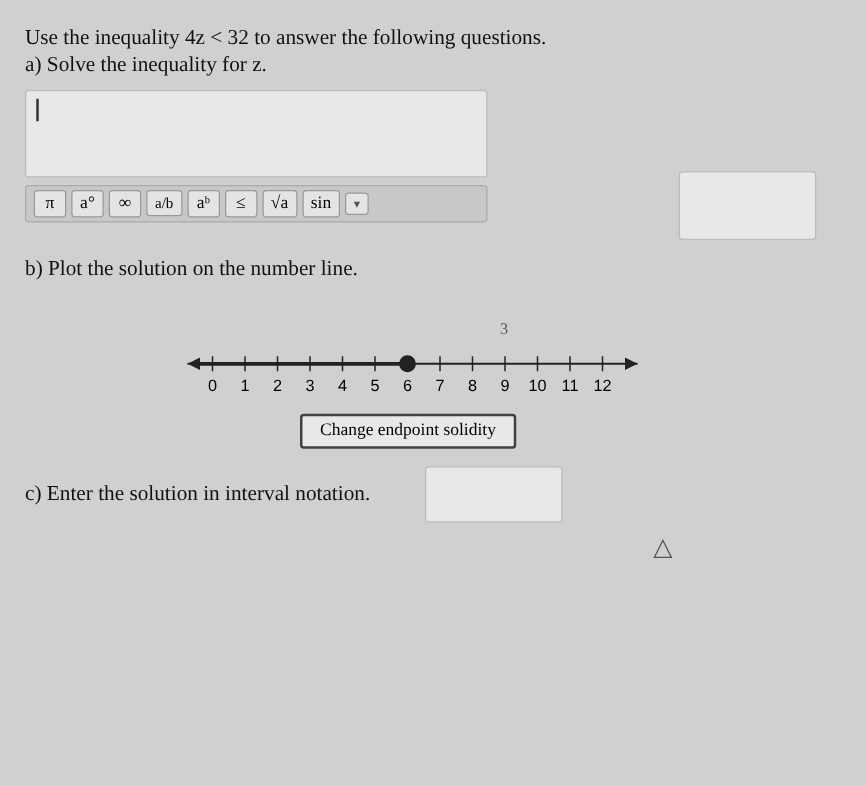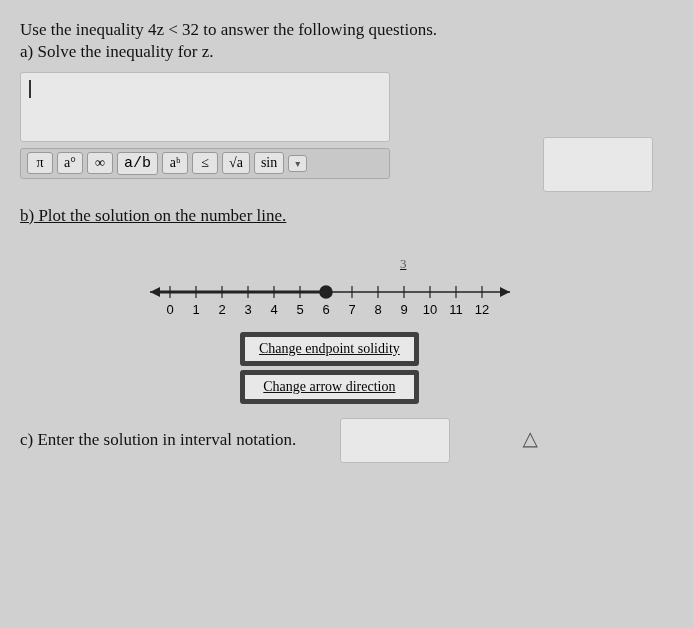--- a/index.html
+++ b/index.html
@@ -71,21 +71,20 @@
       cursor: pointer;
       display: flex;
       align-items: center;
       gap: 3px;
     }
     .dropdown-arrow {
       font-size: 10px;
       color: #555;
     }
     .part-b {
-      text-decoration: underline;
     }
     .answer-box-b-right {
       position: absolute;
       right: 20px;
       top: 95px;
       background: #e8e8e8;
       border: 1px solid #bbb;
       border-radius: 3px;
       width: 110px;
       height: 55px;
@@ -107,21 +106,21 @@
     }
     .buttons-row {
       display: flex;
       flex-direction: column;
       gap: 4px;
       margin-left: 100px;
       margin-top: 6px;
     }
     .nl-button {
       background: #e8e8e8;
-      border: 5px solid #404040;
+      border: 2px solid #404040;
       border-radius: 3px;
       padding: 4px 14px;
       font-size: 14px;
       font-family: 'Times New Roman', serif;
       cursor: pointer;
       text-align: center;
       white-space: nowrap;
     }
     .part-c {
       margin-top: 10px;
@@ -163,21 +162,21 @@
   <div class="section-label">
     <span>a) Solve the inequality for z.</span>
   </div>
   <div class="answer-box-a">
     <span class="cursor-line"></span>
   </div>
   <div class="math-toolbar">
     <button class="toolbar-btn">π</button>
     <button class="toolbar-btn">a°</button>
     <button class="toolbar-btn">∞</button>
-    <button class="toolbar-btn" style="font-size:15px;font-family:Liberation Mono, monospace;">
+    <button class="toolbar-btn" style="font-size:12px;">
       <span>a/b</span>
     </button>
     <button class="toolbar-btn">aᵇ</button>
     <button class="toolbar-btn">≤</button>
     <button class="toolbar-btn">√a</button>
     <button class="toolbar-btn">sin</button>
     <div class="toolbar-dropdown">
       <span class="dropdown-arrow">▾</span>
     </div>
   </div>
@@ -235,21 +234,20 @@
           <text x="342" y="42" text-anchor="middle" font-size="13" font-family="Arial,sans-serif">12</text>
 
           <circle cx="186" cy="20" r="6" fill="#222" stroke="#222" stroke-width="1.5"></circle>
 
           <line x1="15" y1="20" x2="184" y2="20" stroke="#222" stroke-width="3"></line>
         </svg>
       </div>
 
       <div class="buttons-row">
         <button class="nl-button">Change endpoint solidity</button>
-        <button class="nl-button">Change arrow direction</button>
       </div>
     </div>
   </div>
 </div>
 
 <div class="part-c" style="margin-top: 14px; display: flex; align-items: center; gap: 36px;">
   <span>c) Enter the solution in interval notation.</span>
   <div class="answer-box-c"></div>
 </div>
 

